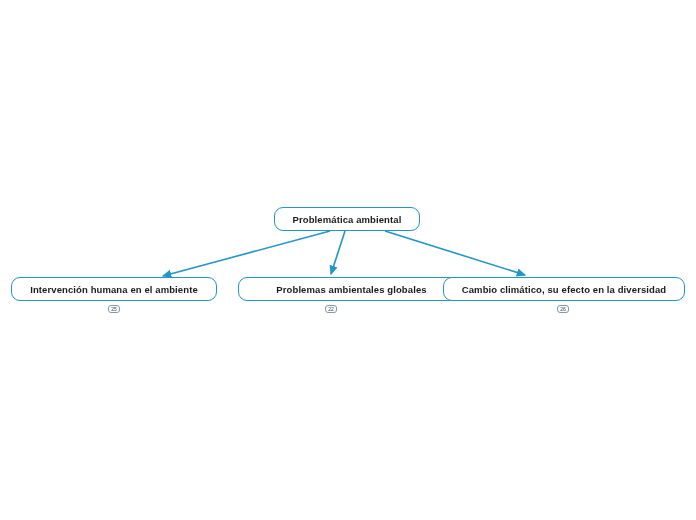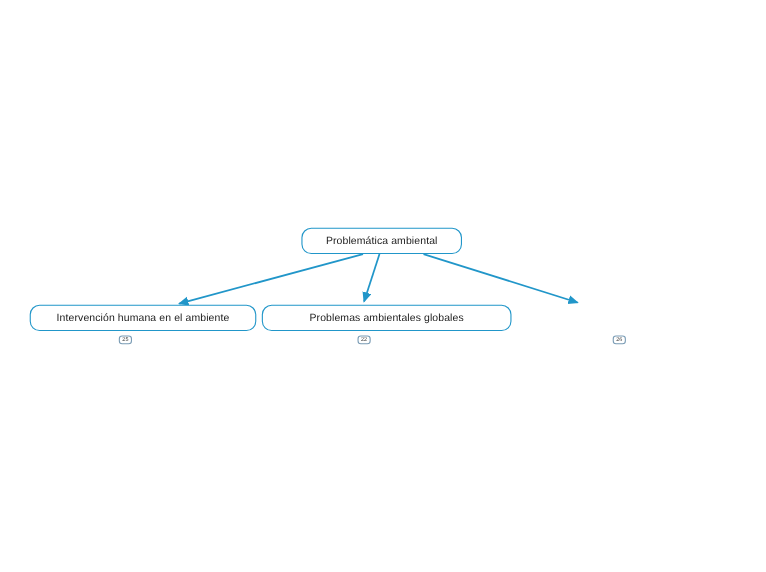--- a/index.html
+++ b/index.html
@@ -30,21 +30,21 @@
     pointer-events: none;
   }
   .node {
     position: absolute;
     box-sizing: border-box;
     border: 1px solid #2196c9;
     border-radius: 9px;
     background: #ffffff;
     color: #1a1a1a;
     font-size: 9.5px;
-    font-weight: normal;
+    font-weight: bold;
     letter-spacing: 0.1px;
     display: flex;
     align-items: center;
     justify-content: center;
     text-align: center;
     white-space: nowrap;
     padding: 0 10px;
     height: 24px;
   }
   .badge {
@@ -75,21 +75,22 @@
         <path d="M 0 0 L 6 2.6 L 0 5.2 z" fill="#2196c9"></path>
       </marker>
     </defs>
     <path d="M 330 231 L 163 276" stroke="#2196c9" stroke-width="1.6" fill="none" marker-end="url(#arrowhead)"></path>
     <path d="M 345 231 L 331 274" stroke="#2196c9" stroke-width="1.6" fill="none" marker-end="url(#arrowhead)"></path>
     <path d="M 385 231 L 525 275" stroke="#2196c9" stroke-width="1.6" fill="none" marker-end="url(#arrowhead)"></path>
   </svg>
 
   <div class="node" style="left:274px; top:207px; width:146px;">Problemática ambiental</div>
 
-  <div class="node" style="left:27px; top:277px; width:206px;">Intervención humana en el ambiente</div>
+  <div class="node" style="left:11px; top:277px; width:206px;">Intervención humana en el ambiente</div>
   <div class="badge" style="left:108px; top:305px;">25</div>
 
   <div class="node" style="left:238px; top:277px; width:227px;">Problemas ambientales globales</div>
   <div class="badge" style="left:325px; top:305px;">22</div>
 
+  <div class="node" style="left:443px; top:277px; width:242px;">Cambio climático, su efecto en la diversidad</div>
   <div class="badge" style="left:557px; top:305px;">26</div>
 
 </div>
 
 </body></html>

